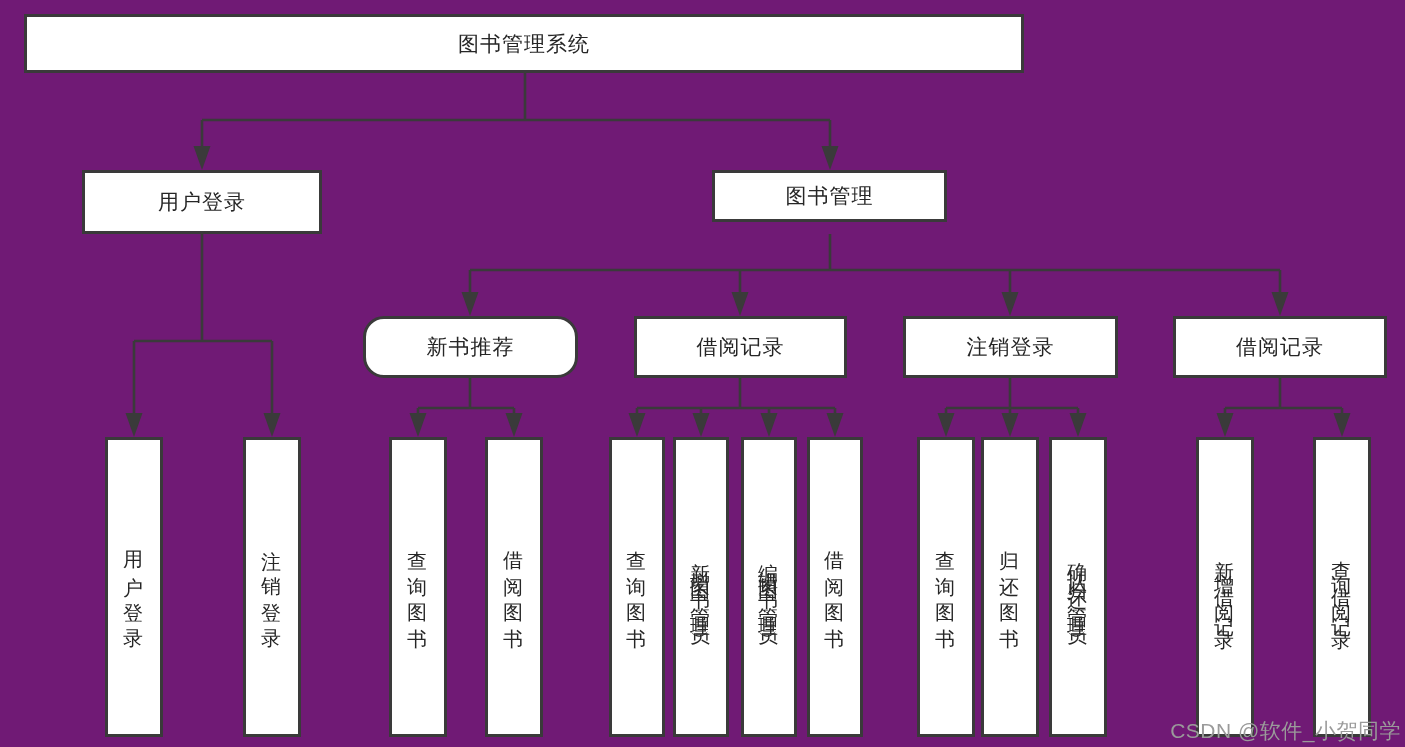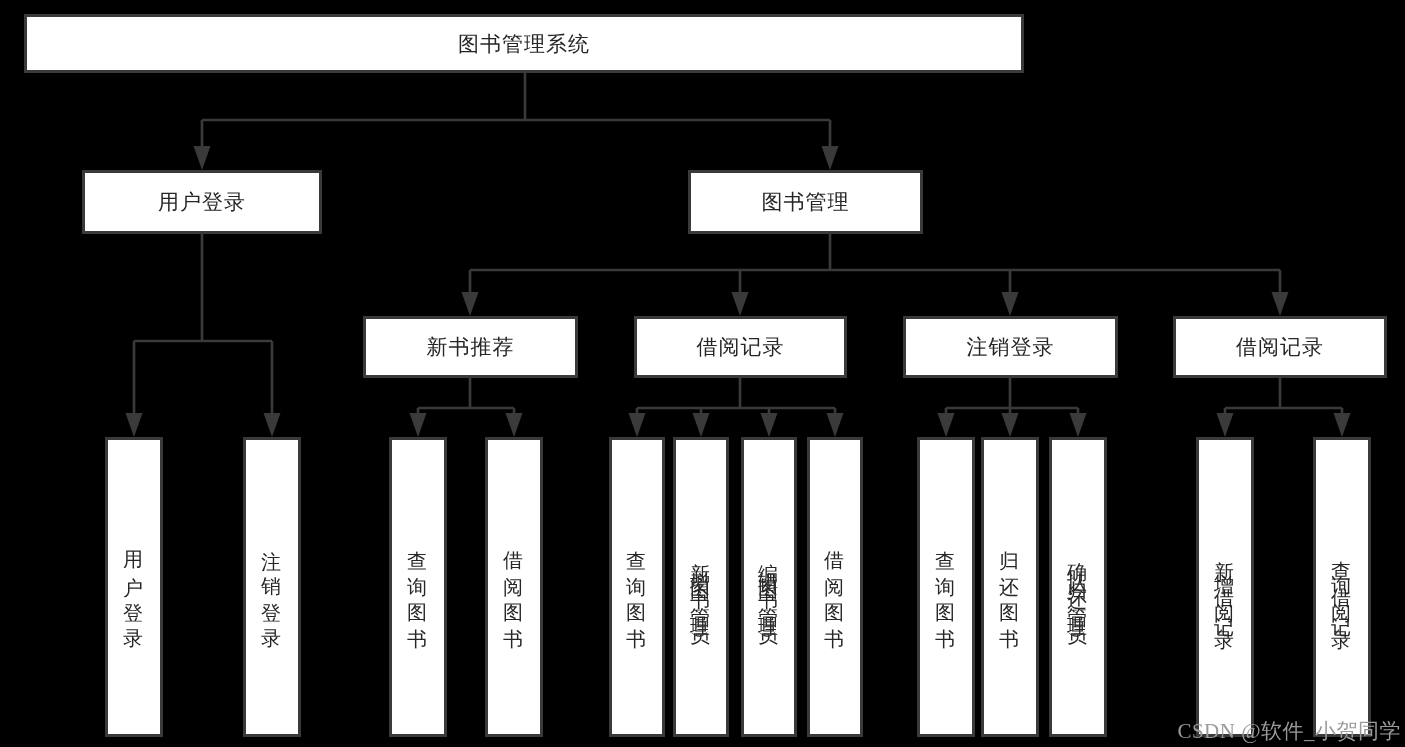--- a/index.html
+++ b/index.html
@@ -1,22 +1,22 @@
 <!DOCTYPE html>
 <html><head>
 <meta charset="utf-8">
 <style>
   html, body { margin: 0; padding: 0; background: #ffffff; }
   .canvas {
     position: relative;
     width: 1405px;
     height: 747px;
-    background: #000000;
+    background: #701a75;
     overflow: hidden;
-    font-family: Liberation Serif, serif;
+    font-family: Liberation Sans, sans-serif;
     color: #262626;
   }
   .connectors {
     position: absolute;
     left: 0; top: 0;
     width: 1405px; height: 747px;
     z-index: 1;
   }
   .node {
     position: absolute;
@@ -85,23 +85,23 @@
       <polygon points="1010,437 1001.5,413 1018.5,413"></polygon>
       <polygon points="1078,437 1069.5,413 1086.5,413"></polygon>
       <polygon points="1225,437 1216.5,413 1233.5,413"></polygon>
       <polygon points="1342,437 1333.5,413 1350.5,413"></polygon>
     </g>
   </svg>
 
   <div class="node" style="left:24px; top:14px; width:1000px; height:59px;">图书管理系统</div>
 
   <div class="node" style="left:82px; top:170px; width:240px; height:64px;">用户登录</div>
-  <div class="node" style="left:688px; top:170px; width:235px; height:64px;">图书管理</div>
+  <div class="node" style="left:712px; top:170px; width:235px; height:52px;">图书管理</div>
 
-  <div class="node" style="left:363px; top:316px; width:215px; height:62px;">新书推荐</div>
+  <div class="node" style="left:363px; top:316px; width:215px; height:62px;border-radius:21px;">新书推荐</div>
   <div class="node" style="left:634px; top:316px; width:213px; height:62px;">借阅记录</div>
   <div class="node" style="left:903px; top:316px; width:215px; height:62px;">注销登录</div>
   <div class="node" style="left:1173px; top:316px; width:214px; height:62px;">借阅记录</div>
 
   <div class="node leaf ls-4" style="left:105px; top:437px; width:58px; height:300px;">用户登录</div>
   <div class="node leaf ls-4" style="left:243px; top:437px; width:58px; height:300px;">注销登录</div>
 
   <div class="node leaf ls-4" style="left:389px; top:437px; width:58px; height:300px;">查询图书</div>
   <div class="node leaf ls-4" style="left:485px; top:437px; width:58px; height:300px;">借阅图书</div>
 

